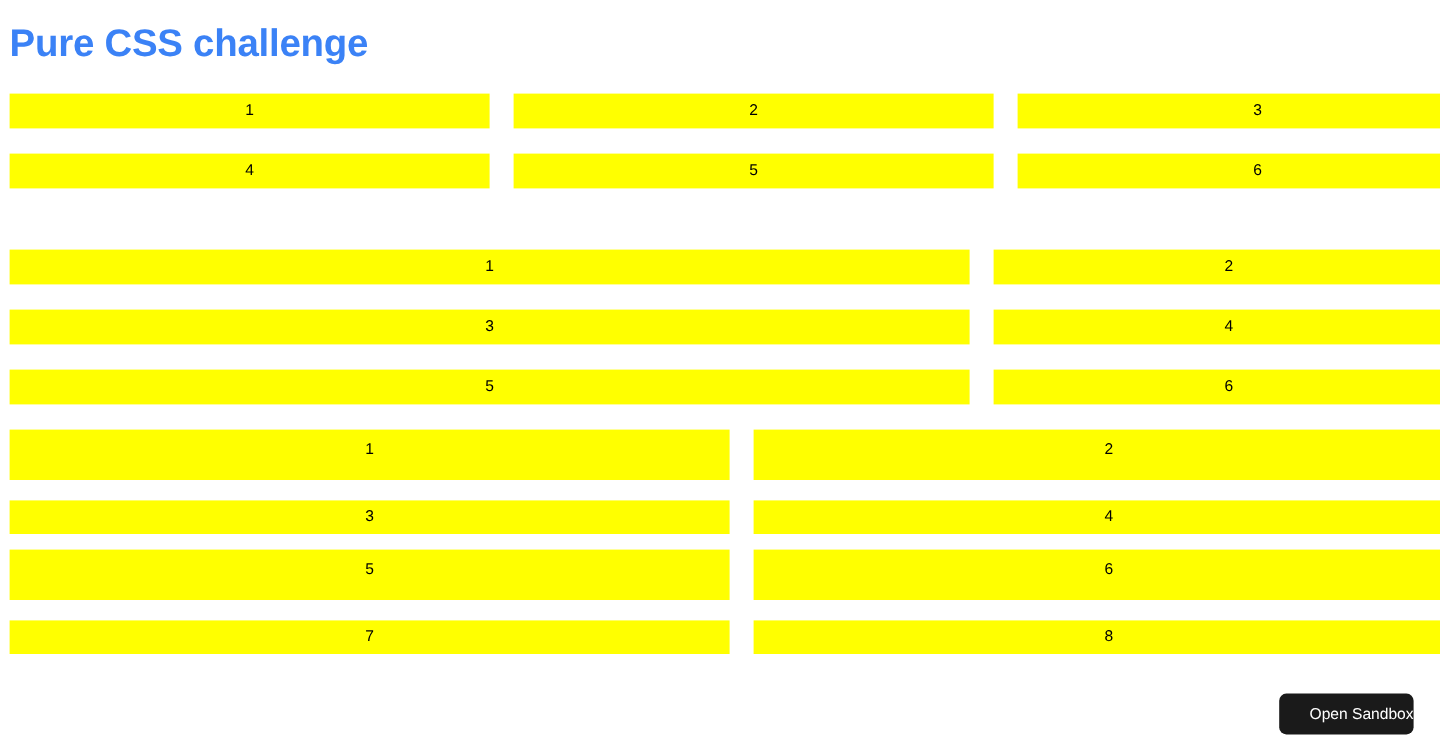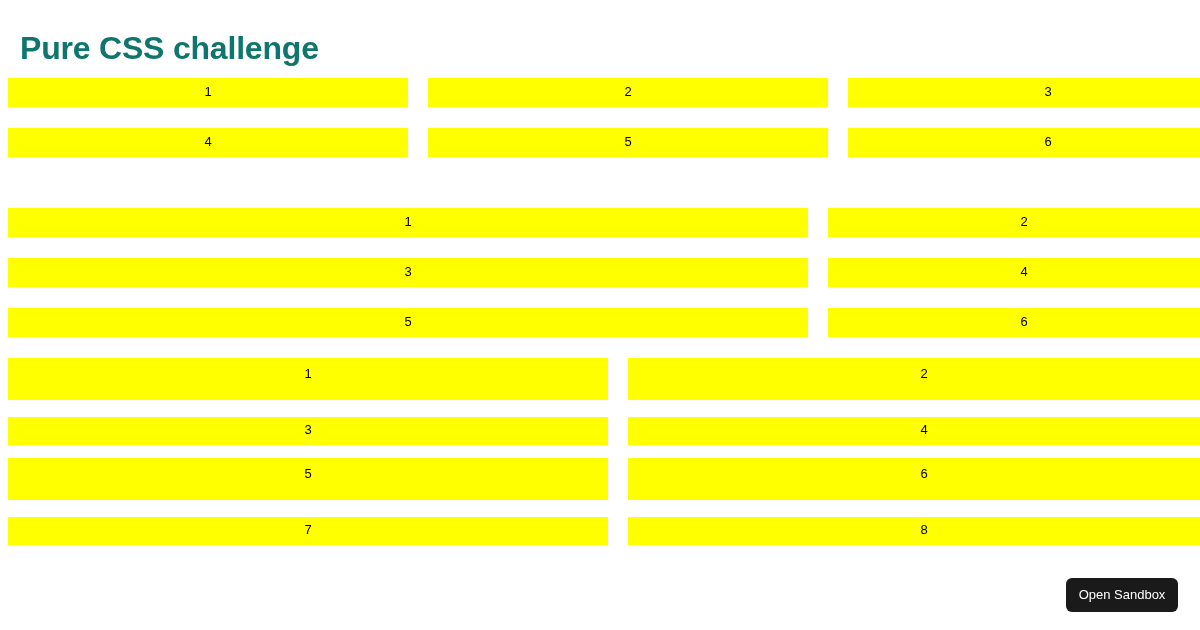--- a/index.html
+++ b/index.html
@@ -19,25 +19,25 @@
     width: 1200px;
     height: 630px;
     background: #ffffff;
   }
 
   
   .page-title {
     position: absolute;
     left: 8px;
     top: 17px;
-    margin: 12px;
+    margin: 0;
     font-size: 32px;
     line-height: 38px;
     font-weight: bold;
-    color: #0f766e;
+    color: #3b82f6;
     letter-spacing: -0.2px;
     white-space: nowrap;
   }
 
   
   .cell {
     background: #ffff00;
     color: #000000;
     font-size: 13px;
     line-height: 1;
@@ -101,21 +101,21 @@
     top: 578px;
     width: 112px;
     height: 34px;
     background: #1a1a1a;
     color: #ffffff;
     border: none;
     border-radius: 6px;
     font-size: 13px;
     font-family: "Liberation Sans", sans-serif;
     line-height: 34px;
-    text-align: center;
+    text-align: right;
     padding: 0;
     cursor: pointer;
     white-space: nowrap;
   }
 </style>
 </head>
 <body>
 
 <div class="page">
 

